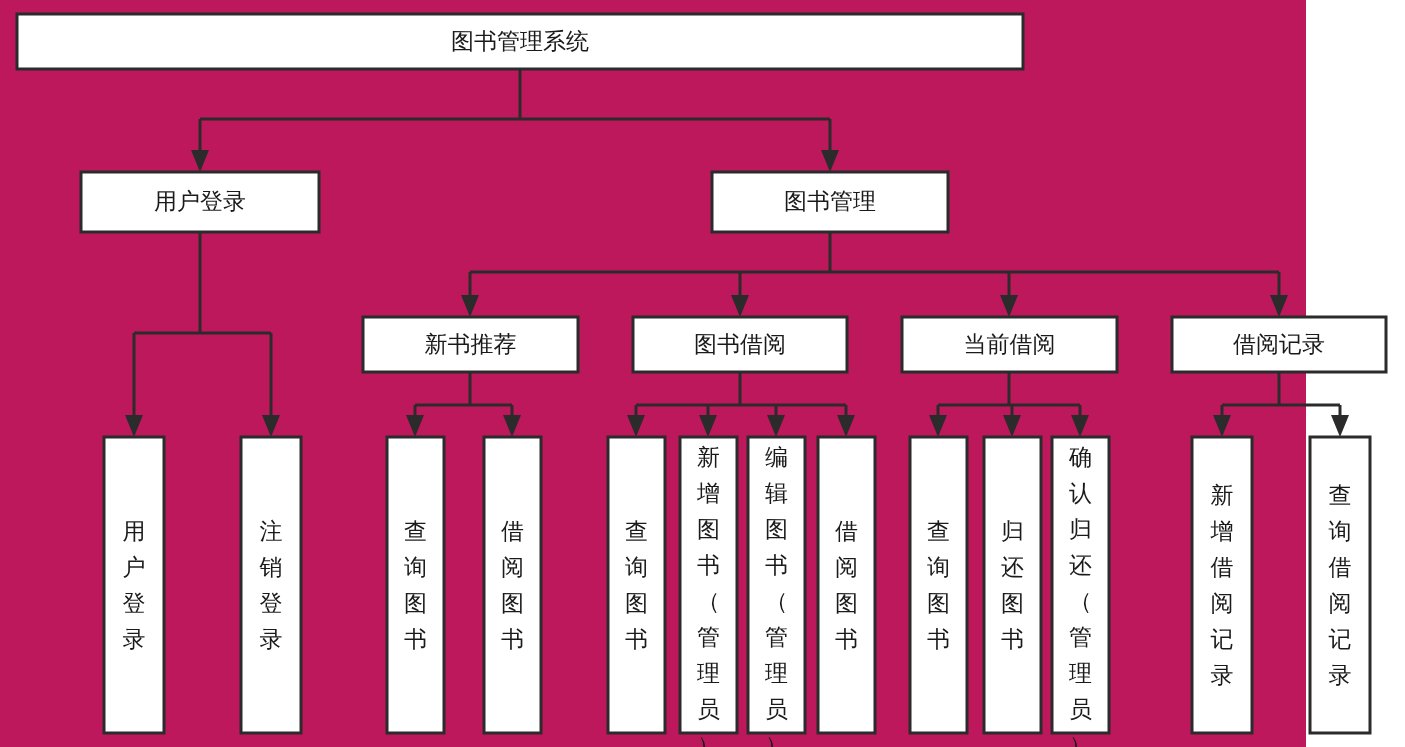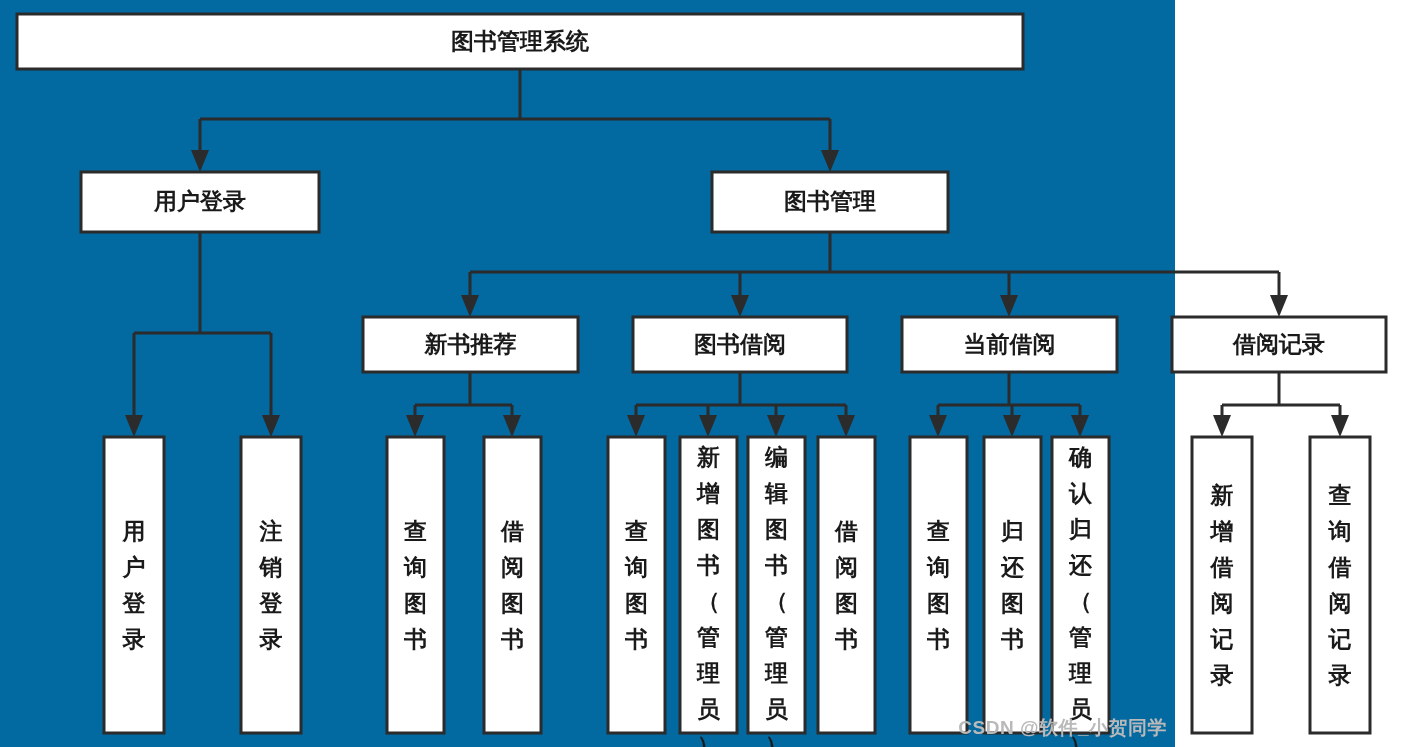--- a/index.html
+++ b/index.html
@@ -8,24 +8,23 @@
     background: #ffffff;
   }
   body {
     width: 1405px;
     height: 747px;
     font-family: "Liberation Sans", "DejaVu Sans", sans-serif;
     overflow: hidden;
   }
   #diagram-root {
     position: relative;
-    width: 1175px;
+    width: 1306px;
     height: 747px;
-    background: #0369a1;
-    font-weight: bold;
+    background: #be185d;
   }
   svg#tree-svg {
     position: absolute;
     left: 0;
     top: 0;
     width: 1405px;
     height: 747px;
     display: block;
   }
   .node-box {
@@ -217,14 +216,13 @@
         <g>
           <rect x="1192" y="437" width="60" height="296" class="node-box"></rect>
           <text x="1222" y="503" class="node-label-v"><tspan x="1222" dy="0">新</tspan><tspan x="1222" dy="36">增</tspan><tspan x="1222" dy="36">借</tspan><tspan x="1222" dy="36">阅</tspan><tspan x="1222" dy="36">记</tspan><tspan x="1222" dy="36">录</tspan></text>
         </g>
         <g>
           <rect x="1310" y="437" width="60" height="296" class="node-box"></rect>
           <text x="1340" y="503" class="node-label-v"><tspan x="1340" dy="0">查</tspan><tspan x="1340" dy="36">询</tspan><tspan x="1340" dy="36">借</tspan><tspan x="1340" dy="36">阅</tspan><tspan x="1340" dy="36">记</tspan><tspan x="1340" dy="36">录</tspan></text>
         </g>
       </g>
   </svg>
-  <div class="watermark">CSDN @软件_小贺同学</div>
 </div>
 
 </body></html>

